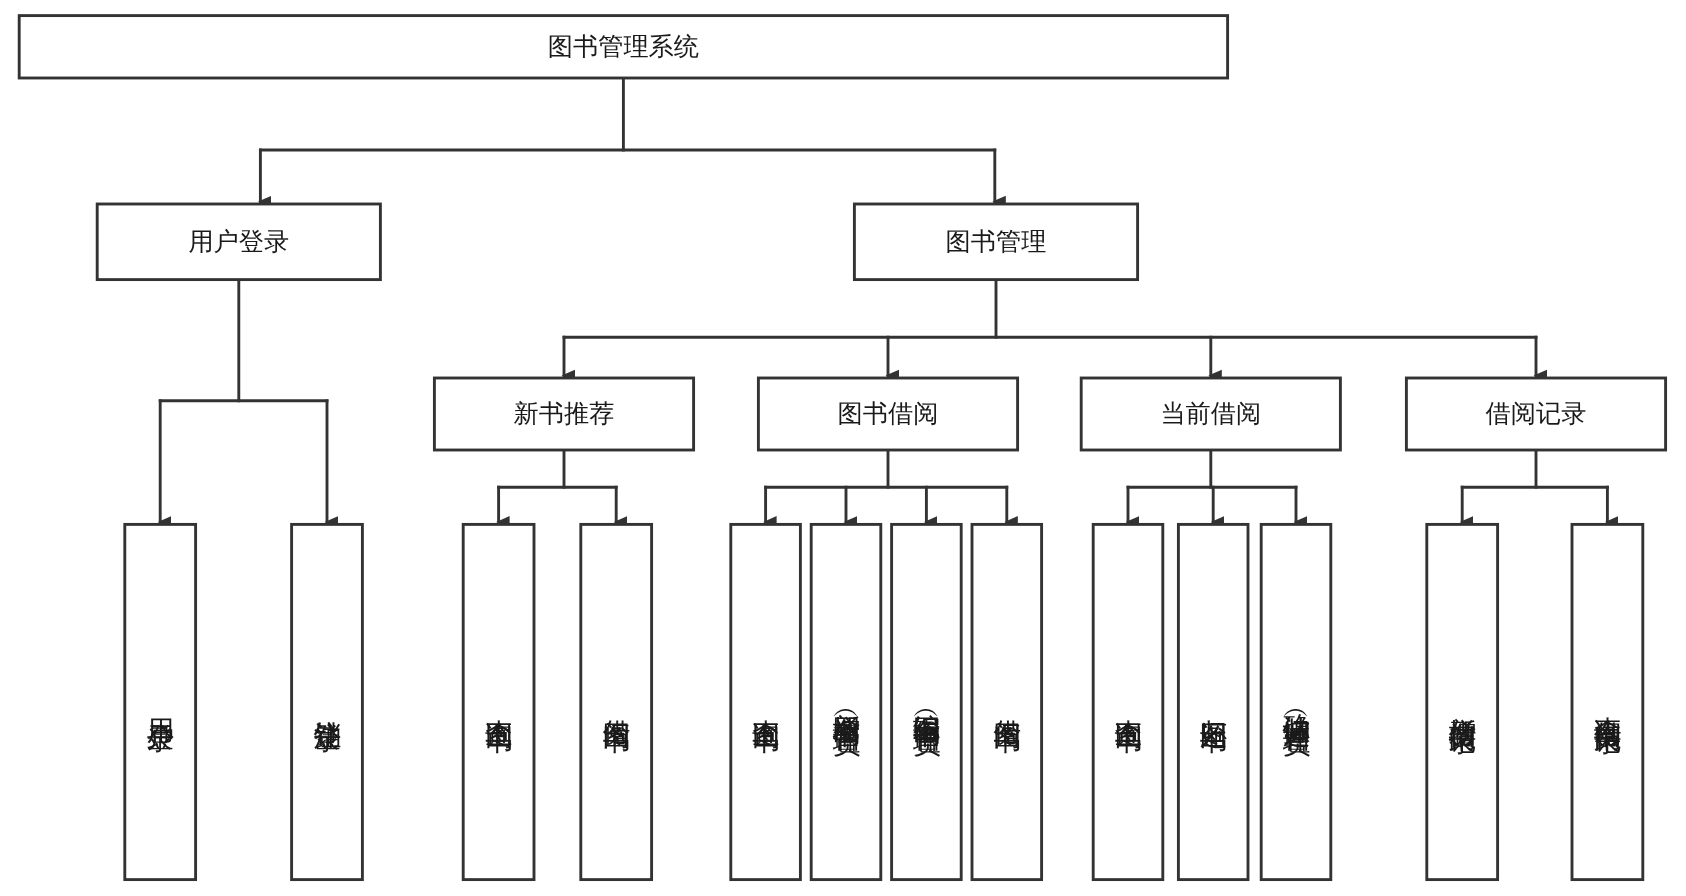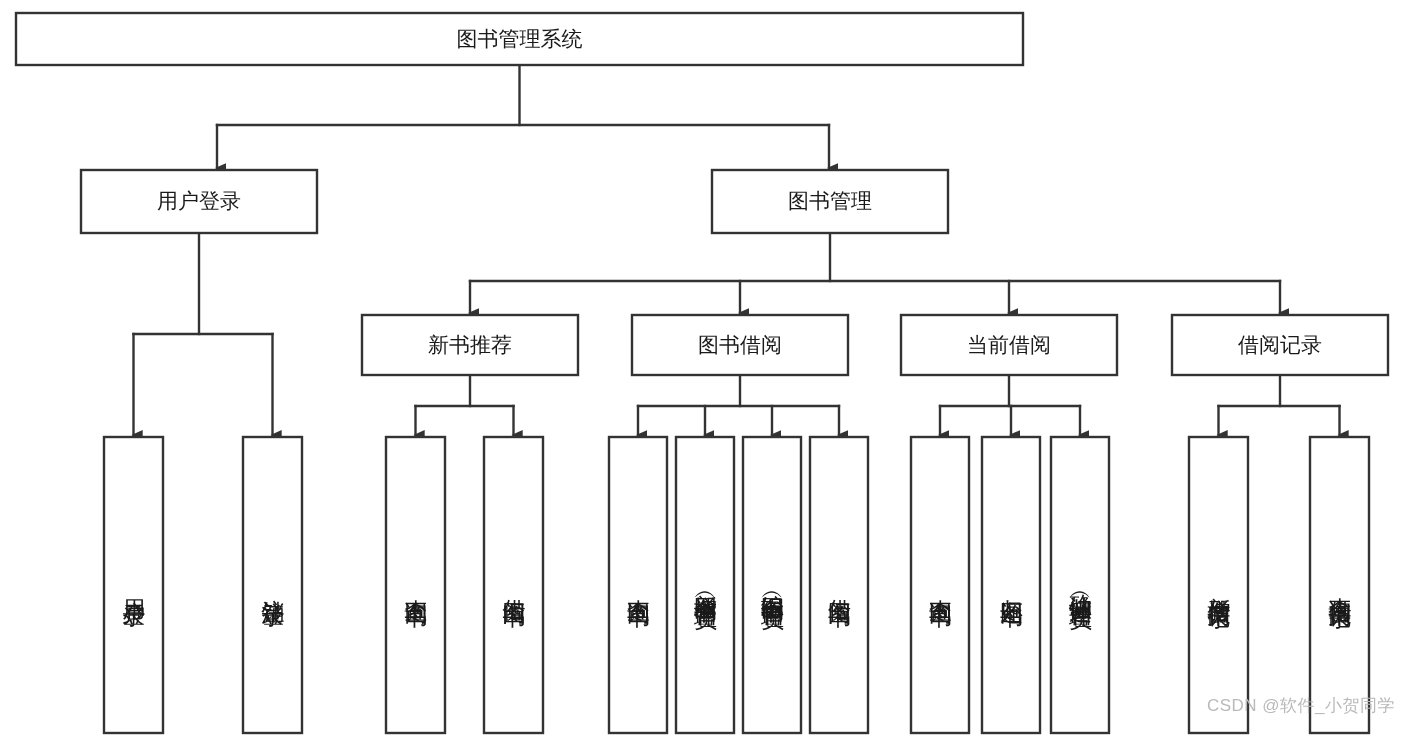--- a/index.html
+++ b/index.html
@@ -164,14 +164,13 @@
       <div class="leaf-label" style="left: 676px; top: 437px; width: 58px; height: 296px;">新增图书（管理员）</div>
       <div class="leaf-label" style="left: 743px; top: 437px; width: 58px; height: 296px;">编辑图书（管理员）</div>
       <div class="leaf-label" style="left: 810px; top: 437px; width: 58px; height: 296px;">借阅图书</div>
       <div class="leaf-label" style="left: 911px; top: 437px; width: 58px; height: 296px;">查询图书</div>
       <div class="leaf-label" style="left: 982px; top: 437px; width: 58px; height: 296px;">归还图书</div>
       <div class="leaf-label" style="left: 1051px; top: 437px; width: 58px; height: 296px;">确认归还（管理员）</div>
       <div class="leaf-label" style="left: 1189px; top: 437px; width: 59px; height: 296px;">新增借阅记录</div>
       <div class="leaf-label" style="left: 1310px; top: 437px; width: 59px; height: 296px;">查询借阅记录</div>
     </div>
 
-  <div class="watermark">CSDN @软件_小贺同学</div>
 </div>
 
 </body></html>

